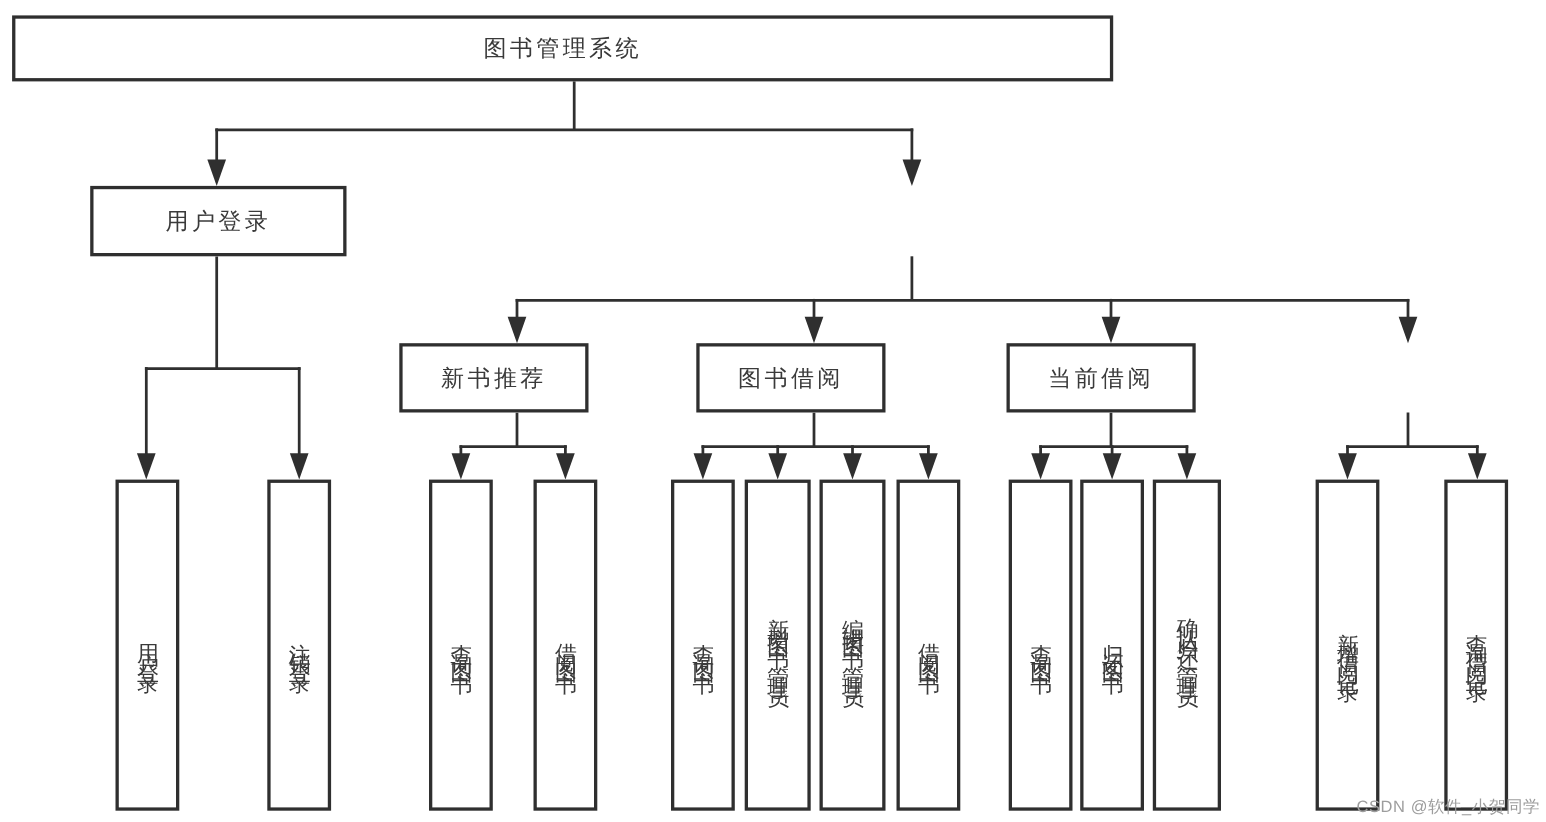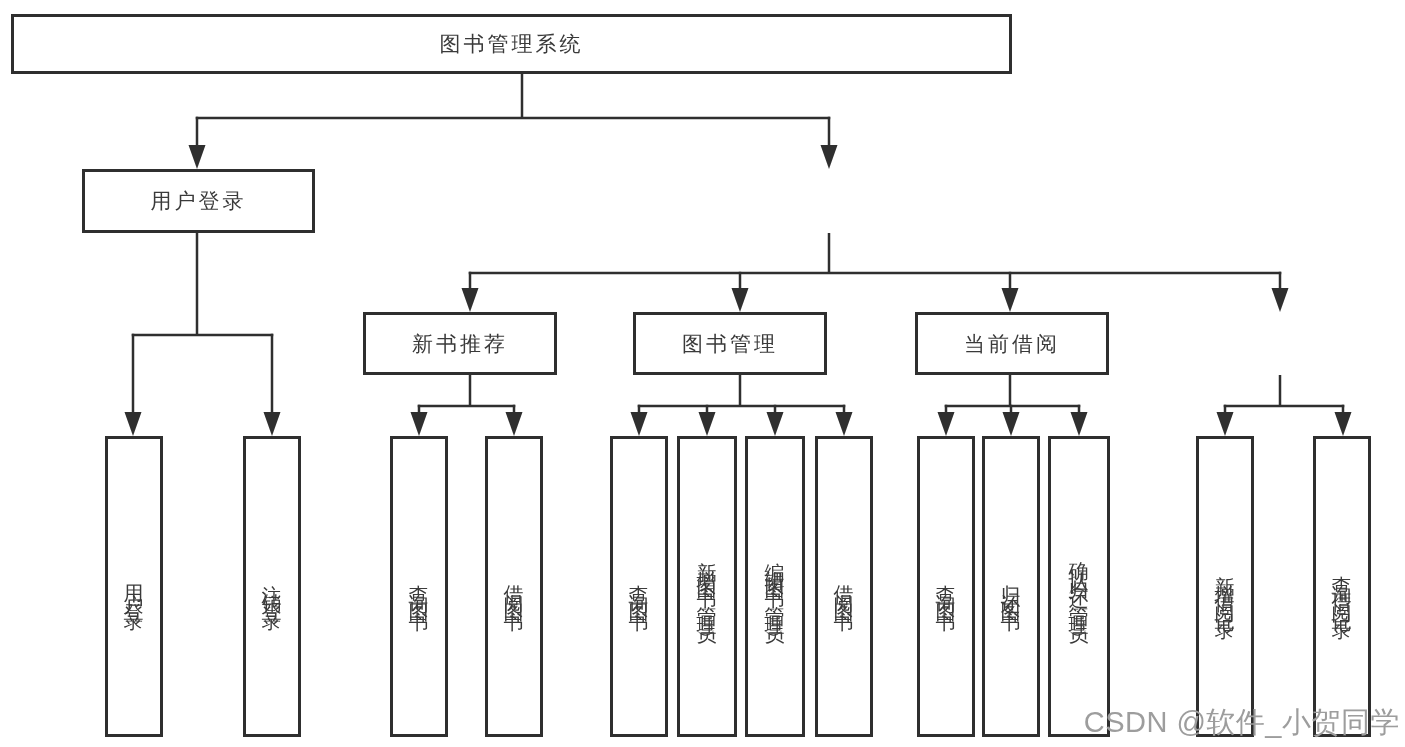--- a/index.html
+++ b/index.html
@@ -13,29 +13,29 @@
   .connectors{position:absolute; left:0; top:0; color:var(--line);}
   .box{
     position:absolute; box-sizing:border-box; background:#fff;
     border:3px solid var(--line);
     display:flex; align-items:center; justify-content:center;
     color:var(--text);
   }
   .h-label{font-size:21px; letter-spacing:3px; white-space:nowrap;}
   .root{left:11px; top:14px; width:1001px; height:60px;}
   .lvl2{top:169px; width:233px; height:64px;}
-  .lvl3{top:312px; width:194px; height:63px;}
+  .lvl3{top:312px; width:172px; height:63px;}
   .leaf{
     top:436px; height:301px;
     writing-mode:vertical-rl; text-orientation:mixed;
     font-size:20px; letter-spacing:9px; line-height:1;
   }
   .watermark{
     position:absolute; right:5px; bottom:4px;
-    font-size:29px; letter-spacing:0.5px;
+    font-size:15px; letter-spacing:0.5px;
     color:var(--watermark); white-space:nowrap;
   }
 </style>
 </head>
 <body>
 
 <div class="stage">
 
   <svg class="connectors" width="1405" height="747" viewBox="0 0 1405 747">
     <g stroke="currentColor" stroke-width="2.5" fill="none">
@@ -101,21 +101,21 @@
       <polygon points="1216.5,412 1233.5,412 1225,436"></polygon>
       <polygon points="1334.5,412 1351.5,412 1343,436"></polygon>
     </g>
   </svg>
 
   <div class="box root h-label">图书管理系统</div>
 
   <div class="box lvl2 h-label" style="left:82px;">用户登录</div>
 
   <div class="box lvl3 h-label" style="left:363px;">新书推荐</div>
-  <div class="box lvl3 h-label" style="left:633px;">图书管理</div>
+  <div class="box lvl3 h-label" style="left:633px;">图书借阅</div>
   <div class="box lvl3 h-label" style="left:903px;margin-left:12px;">当前借阅</div>
 
   <div class="box leaf" style="left:105px; width:58px;">用户登录</div>
   <div class="box leaf" style="left:243px; width:58px;">注销登录</div>
 
   <div class="box leaf" style="left:390px; width:58px;">查询图书</div>
   <div class="box leaf" style="left:485px; width:58px;">借阅图书</div>
 
   <div class="box leaf" style="left:610px; width:58px;">查询图书</div>
   <div class="box leaf" style="left:677px; width:60px;">新增图书（管理员）</div>

